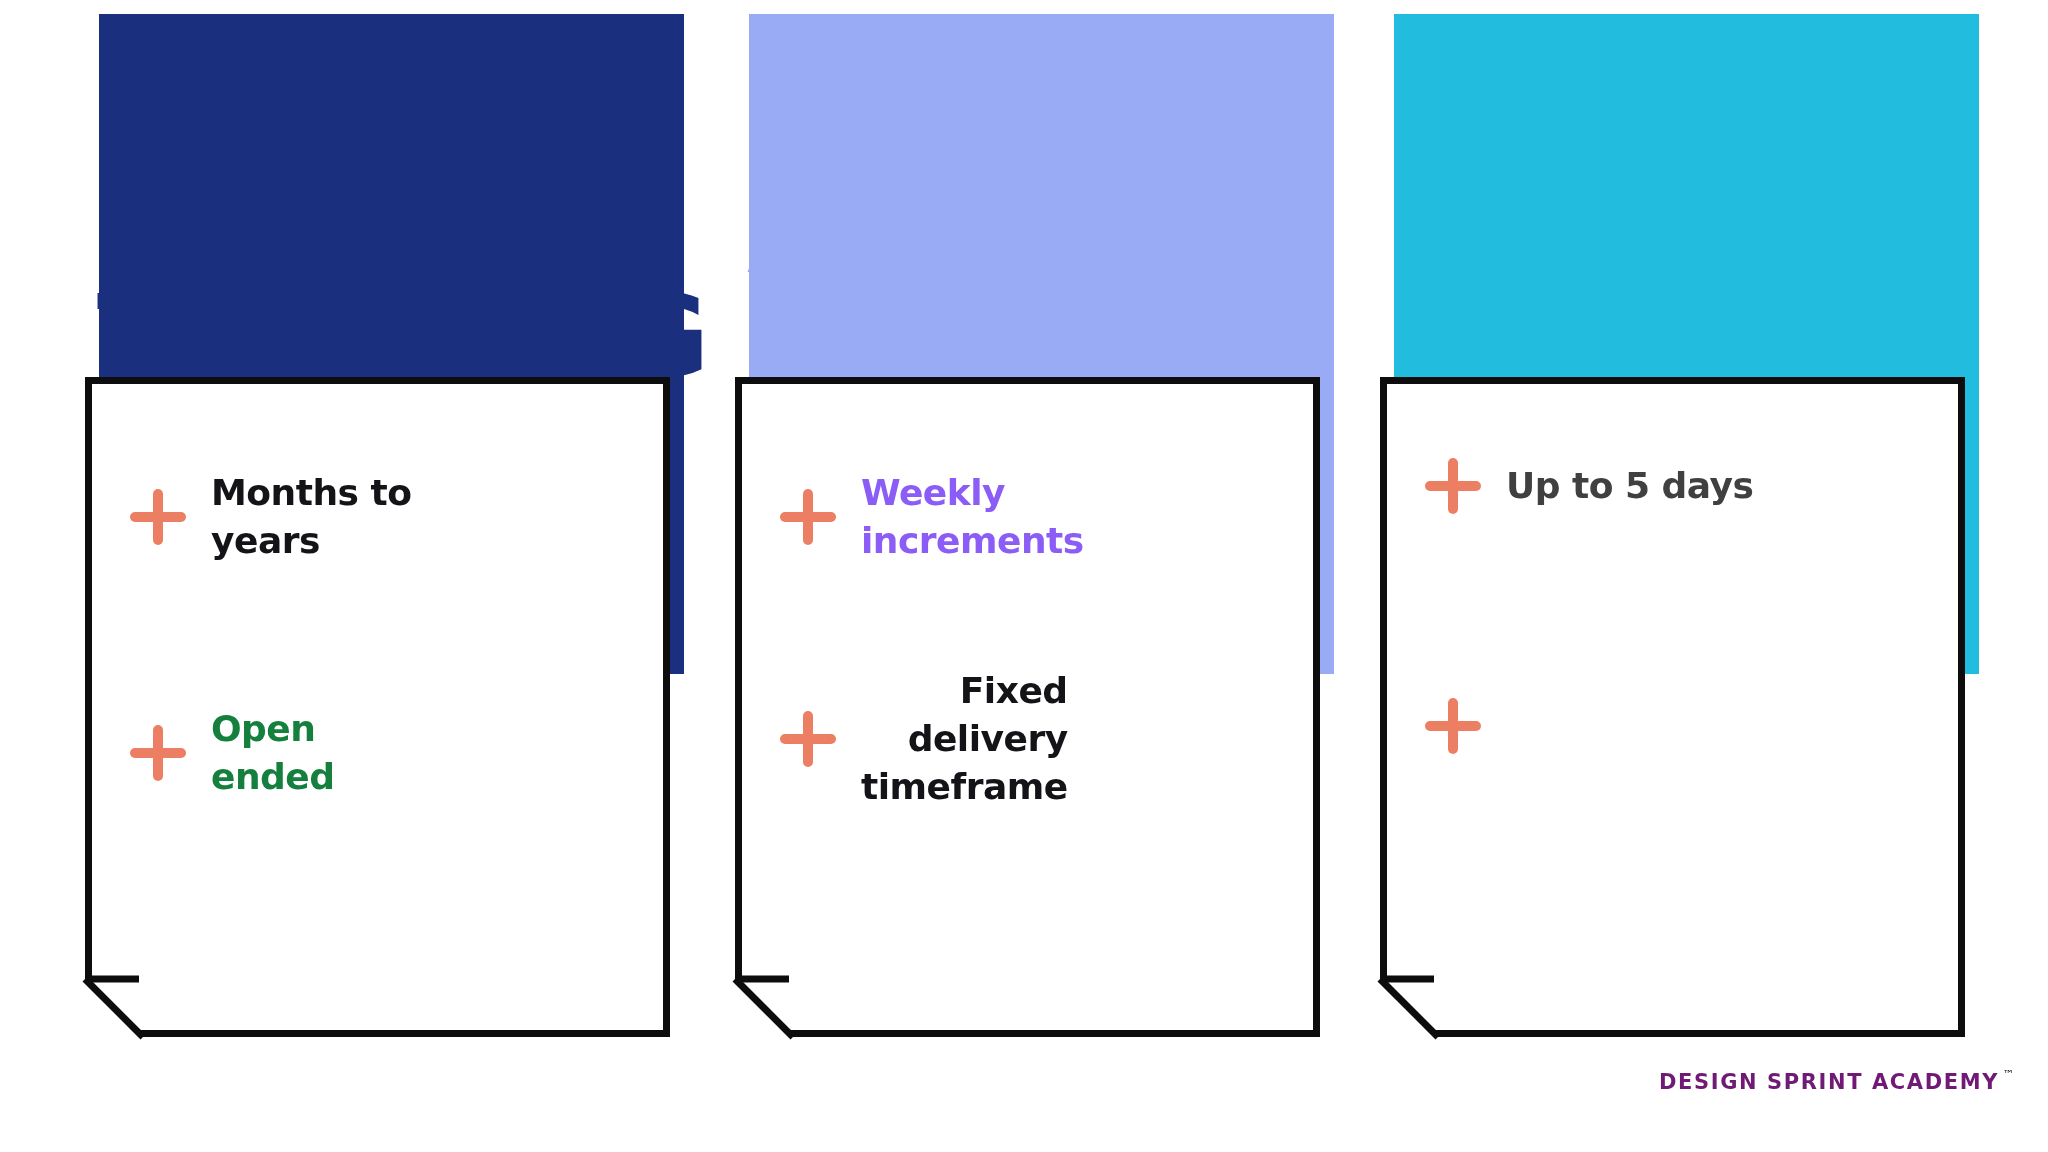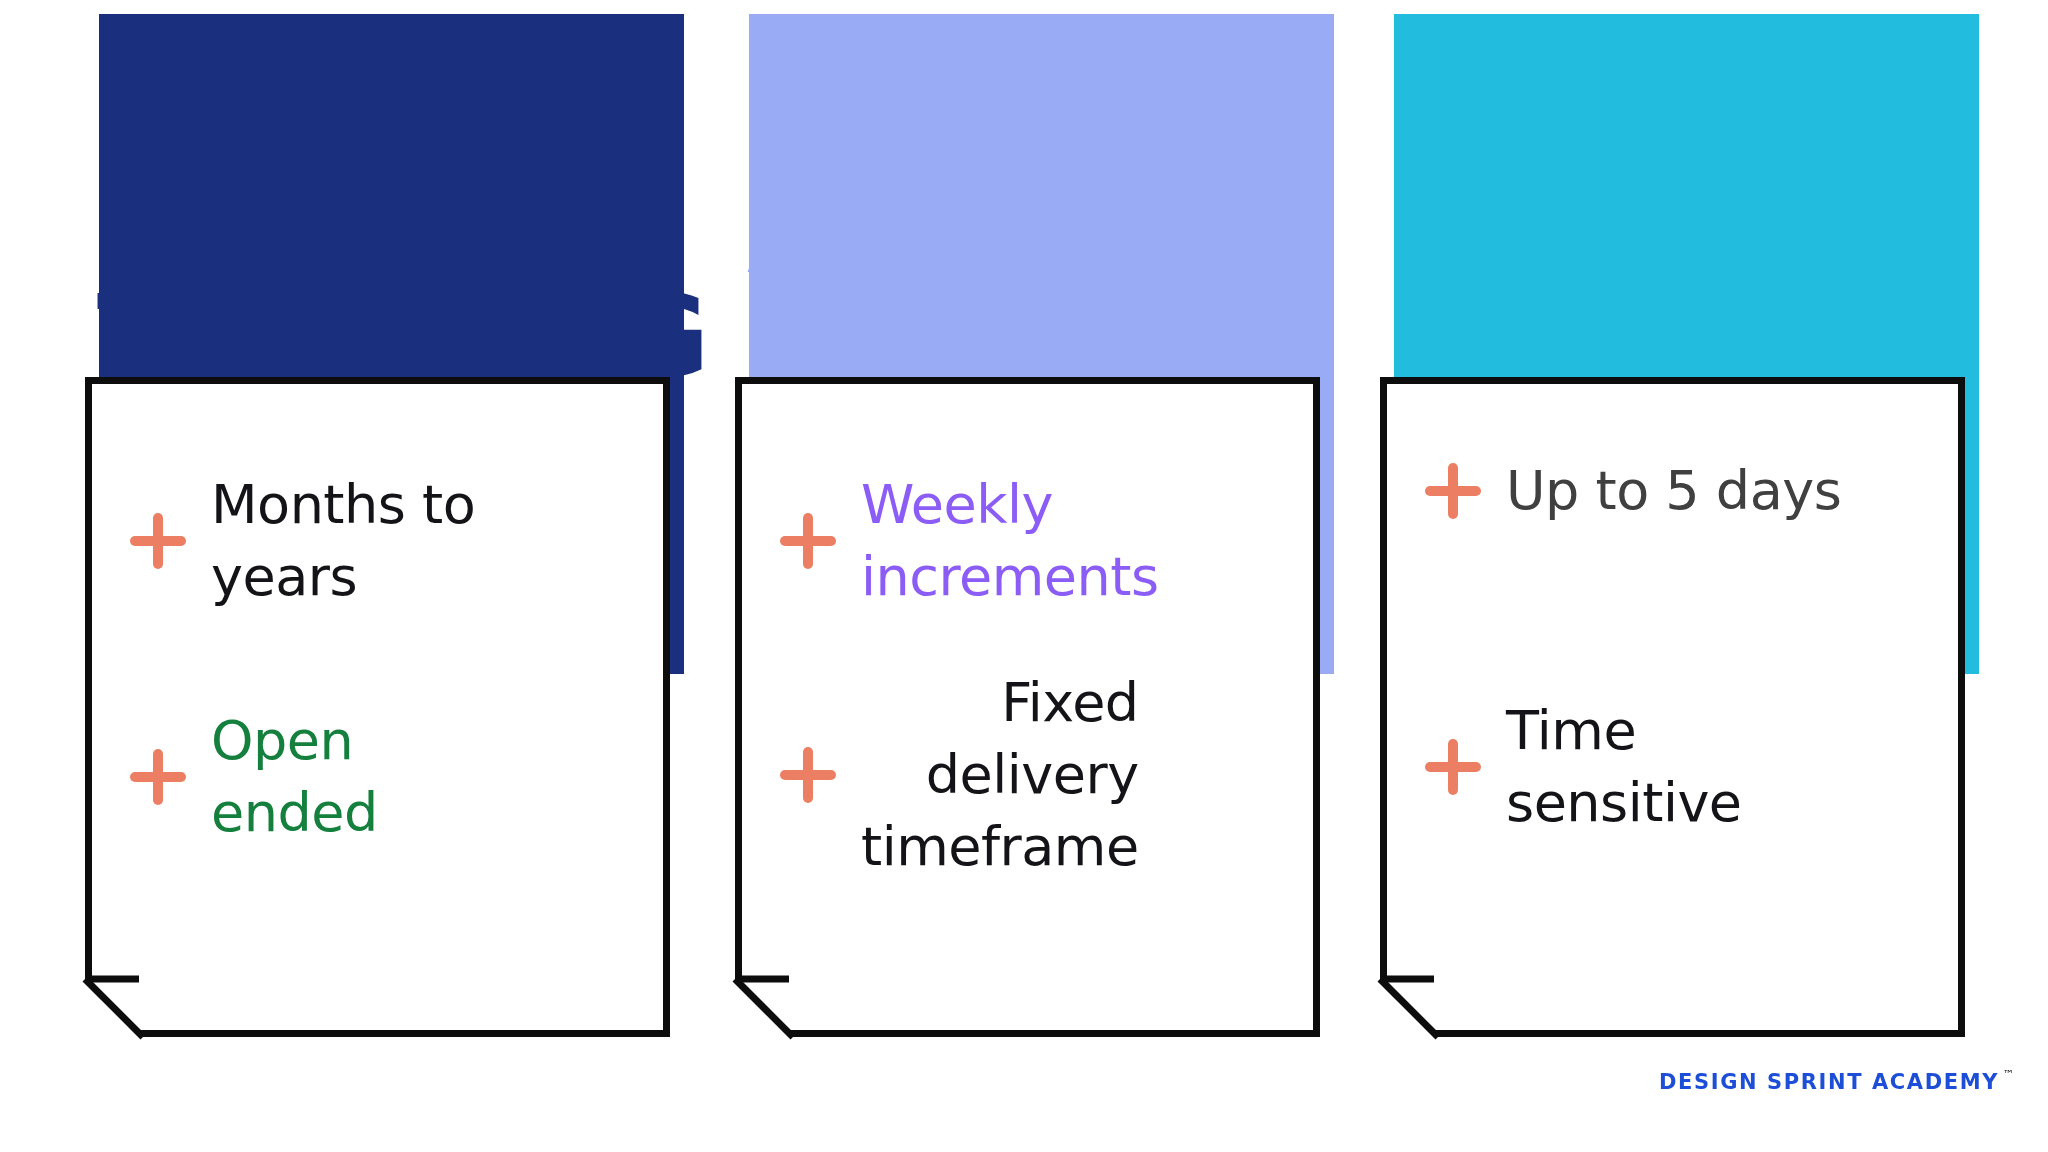--- a/index.html
+++ b/index.html
@@ -122,22 +122,22 @@
     width: 520px;
   }
   .plus-icon {
     flex: 0 0 auto;
     width: 62px;
     height: 62px;
     display: block;
   }
   .item-text {
     font-family: "DejaVu Sans", "Liberation Sans", sans-serif;
-    font-weight: 400;
-    font-size: 54px;
+    font-weight: 700;
+    font-size: 36px;
     line-height: 1.33;
     color: #141418;
     white-space: pre-line;
     letter-spacing: -0.5px;
   }
 
   
   #col-0 .list-item:nth-child(1) { top: 92px; }
   #col-0 .list-item:nth-child(2) { top: 328px; }
 
@@ -154,21 +154,21 @@
     bottom: 58px;
     display: flex;
     align-items: flex-start;
     z-index: 10;
   }
   .logo-text {
     font-family: "DejaVu Sans", "Liberation Sans", sans-serif;
     font-weight: 700;
     font-size: 21px;
     letter-spacing: 1.6px;
-    color: #1d4ed8;
+    color: #701a75;
     white-space: nowrap;
   }
   .logo-tm {
     font-family: "DejaVu Sans", "Liberation Sans", sans-serif;
     font-size: 11px;
     color: #111115;
     margin-left: 4px;
     margin-top: -2px;
   }
 </style>
@@ -271,22 +271,20 @@
             <line x1="31" y1="8" x2="31" y2="54" stroke="#EC7F63" stroke-width="10" stroke-linecap="round"></line>
             <line x1="8" y1="31" x2="54" y2="31" stroke="#EC7F63" stroke-width="10" stroke-linecap="round"></line>
           </svg>
           <span class="item-text" style="color: #404040;">Up to 5 days</span>
         </li>
         <li class="list-item">
           <svg class="plus-icon" viewBox="0 0 62 62">
             <line x1="31" y1="8" x2="31" y2="54" stroke="#EC7F63" stroke-width="10" stroke-linecap="round"></line>
             <line x1="8" y1="31" x2="54" y2="31" stroke="#EC7F63" stroke-width="10" stroke-linecap="round"></line>
           </svg>
-          <span class="item-text" style="color: rgb(20, 20, 24);">Time
-sensitive</span>
         </li>
       </ul>
     </div>
   </div>
 
   <div class="logo">
     <span class="logo-text">DESIGN SPRINT ACADEMY</span>
     <span class="logo-tm">™</span>
   </div>
 

